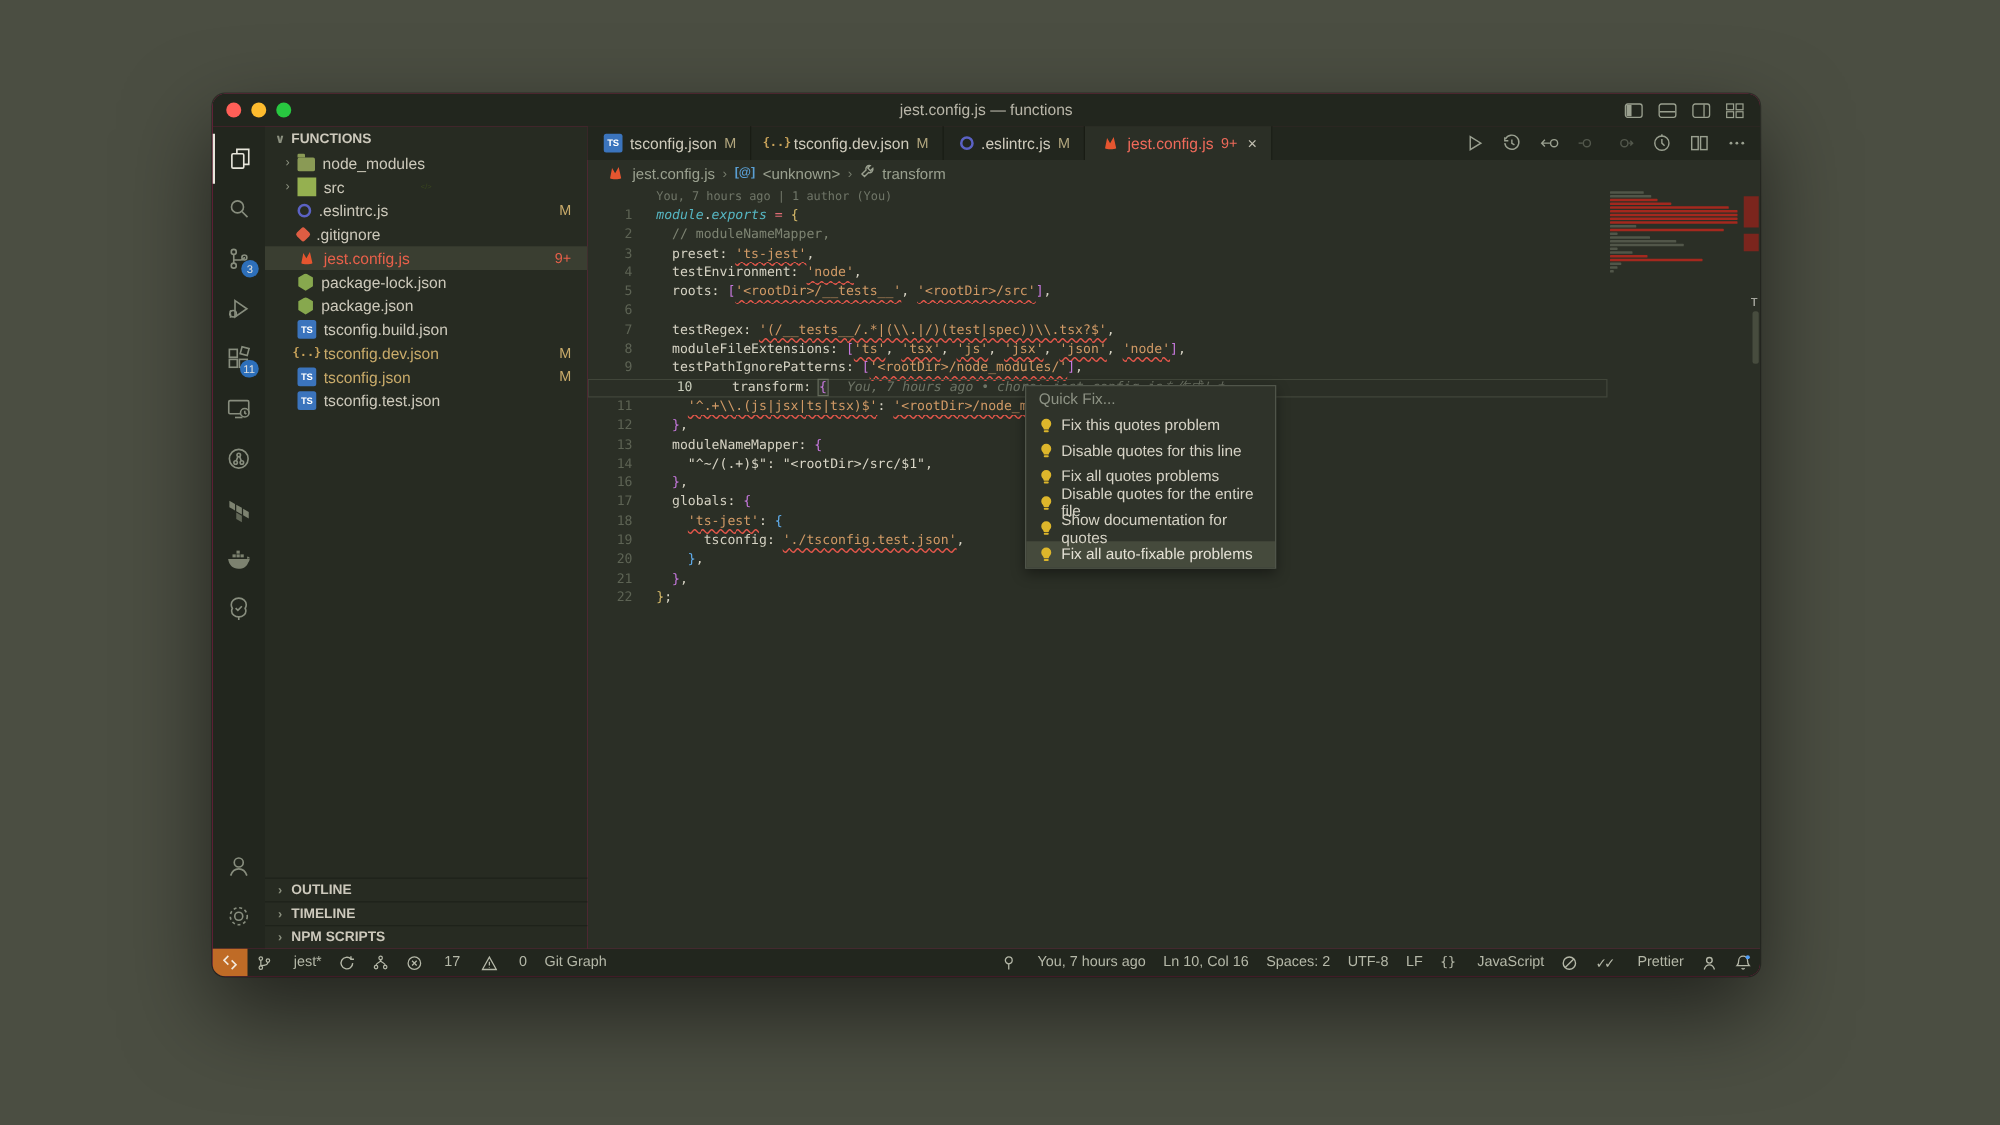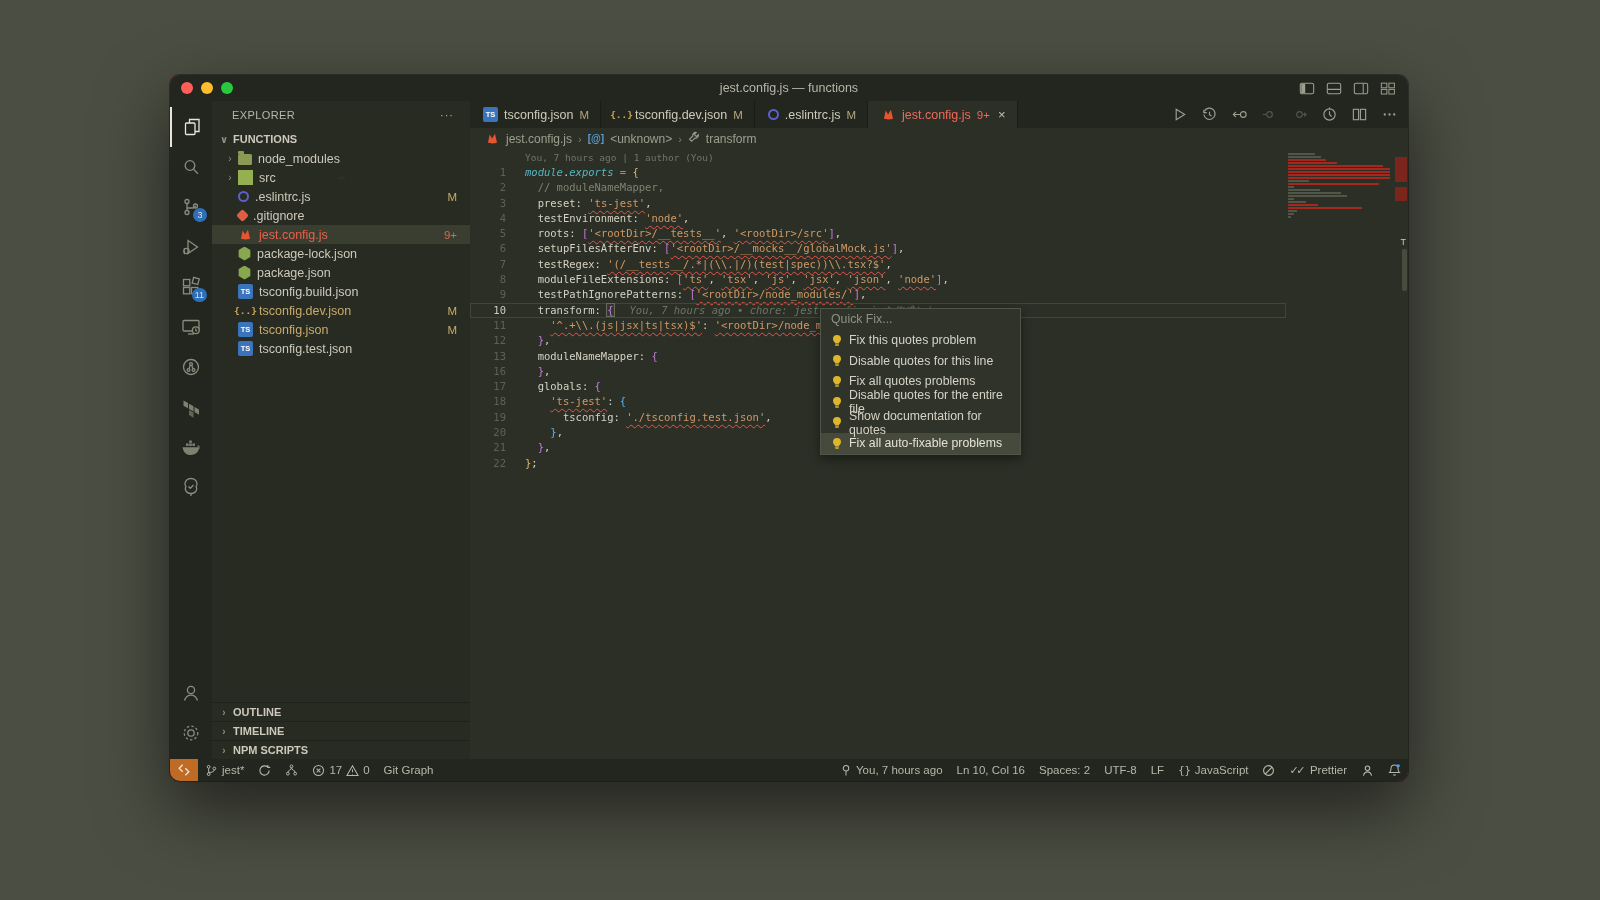--- a/index.html
+++ b/index.html
@@ -64,21 +64,21 @@
   .dim { opacity:.4 !important; }
   .breadcrumbs { height:21px; display:flex; align-items:center; gap:6px; padding-left:13px; font-size:12px; color:#9aa08f; }
   .bc-sep { color:#767c6c; font-size:11px; }
   .bc-sym { color:#5a9fd4; font-size:10px; font-weight:bold; }
   
   .code-area { position:relative; height:610px; overflow:hidden; padding-top:2px; }
   .blame-head { height:14px; padding-left:55px; font:9.5px/14px "DejaVu Sans Mono",monospace; color:#707668; }
   .code-lines { margin-right:122px; }
   .cl { display:flex; height:15.3px; font:10.5px/15.3px "DejaVu Sans Mono",monospace; white-space:pre; position:relative; }
   .cl.cur { box-shadow:inset 0 0 0 1px #41463a; }
-  .cl.cur .ln { color:#c9cdbb; }
+  .cl.cur .ln { color:#c9cdbb;margin-left:48px; }
   .ln { width:36px; text-align:right; color:#5d6354; flex:none; user-select:none; }
   .ct { margin-left:19px; }
   .k{color:#56b6c2;font-style:italic} .pn{color:#d5d2c3} .op{color:#e06c75}
   .b1{color:#d7ba6a} .b2{color:#c678dd} .b3{color:#61afef}
   .pr{color:#d5d2c3} .c{color:#7d8372} .w{color:#d8d5c6}
   .sq{color:#d19a66; text-decoration:underline wavy #e4564a 1px; text-underline-offset:2.5px;}
   .bm{outline:1px solid #666c5c; background:rgba(130,140,118,.1);}
   .bl{color:#6d7365; font-style:italic; margin-left:16px;}
   
   .minimap { position:absolute; top:4px; right:16px; width:104px; }
@@ -91,21 +91,21 @@
   
   .quickfix { position:absolute; left:650px; top:233px; width:201px; background:#2f332a; border:1px solid #50554a;
               z-index:30; font-size:12.3px; box-shadow:0 4px 10px rgba(0,0,0,.4); }
   .qf-header { height:21px; line-height:21px; padding-left:10px; color:#8d9284; }
   .qf-item { height:20.6px; display:flex; align-items:center; gap:6px; padding-left:10px; color:#d6d3c6; cursor:pointer; }
   .qf-item.selected { background:#454a3c; color:#e4e1d5; }
   .qf-item svg { flex:none; }
   
   .statusbar { height:22px; background:#22261e; display:flex; align-items:center; font-size:11.5px; color:#b5b8a8; }
   .sb-remote { width:28px; height:22px; background:#bf6b26; display:flex; align-items:center; justify-content:center; flex:none; cursor:pointer; }
-  .st { display:flex; align-items:center; gap:4px; padding:0 7px; height:22px; cursor:pointer; white-space:nowrap; }
+  .st { display:flex; align-items:center; gap:17px; padding:0 7px; height:22px; cursor:pointer; white-space:nowrap; }
   .st svg { display:block; }
   .sb-spacer { flex:1; }
   .checks { letter-spacing:-2.5px; font-size:11px; margin-right:3px; }
   .braces { font-family:"DejaVu Sans Mono",monospace; font-size:10.5px; }
 </style>
 </head>
 <body>
 
 <div class="stage">
   <div class="window">
@@ -238,24 +238,20 @@
           <div class="ab-item">
               <svg width="24" height="24" viewBox="0 0 24 24" fill="none" stroke="#9aa08f" stroke-width="1.3">
                 <circle cx="12" cy="12" r="3.2"></circle>
                 <circle cx="12" cy="12" r="6.8" stroke-dasharray="2.4 2.2"></circle>
               </svg>
             </div>
         </div>
       </div>
 
       <div class="sidebar">
-        <div class="sb-header">
-          <span>EXPLORER</span>
-          <span class="more">···</span>
-        </div>
         <div class="sb-section">
           <span class="chev">∨</span>
           <span>FUNCTIONS</span>
         </div>
         <div id="file-list">
             <div class="file-row">
               <span class="chev">›</span>
               <span class="ic ic-folder"></span>
               <span class="name">node_modules</span>
             </div>
@@ -432,28 +428,29 @@
         </div>
 
         <div class="code-area">
           <div class="blame-head">You, 7 hours ago | 1 author (You)</div>
           <div class="code-lines" id="code-lines">
               <div class="cl"><span class="ln">1</span><span class="ct"><span class="k">module</span><span class="pn">.</span><span class="k">exports</span><span class="pn"> </span><span class="op">=</span><span class="pn"> </span><span class="b1">{</span></span></div>
               <div class="cl"><span class="ln">2</span><span class="ct"><span class="c">  // moduleNameMapper,</span></span></div>
               <div class="cl"><span class="ln">3</span><span class="ct"><span class="pn">  </span><span class="pr">preset</span><span class="pn">: </span><span class="sq">'ts-jest'</span><span class="pn">,</span></span></div>
               <div class="cl"><span class="ln">4</span><span class="ct"><span class="pn">  </span><span class="pr">testEnvironment</span><span class="pn">: </span><span class="sq">'node'</span><span class="pn">,</span></span></div>
               <div class="cl"><span class="ln">5</span><span class="ct"><span class="pn">  </span><span class="pr">roots</span><span class="pn">: </span><span class="b2">[</span><span class="sq">'&lt;rootDir&gt;/__tests__'</span><span class="pn">, </span><span class="sq">'&lt;rootDir&gt;/src'</span><span class="b2">]</span><span class="pn">,</span></span></div>
-              <div class="cl"><span class="ln">6</span><span class="ct"><span class="pn">  </span><span class="pr">setupFilesAfterEnv</span><span class="pn">: </span><span class="b2">[</span><span class="sq">'&lt;rootDir&gt;/__mocks__/globalMock.js'</span><span class="b2">]</span><span class="pn">,</span></span></div>
+              <div class="cl"><span class="ln">6</span></div>
               <div class="cl"><span class="ln">7</span><span class="ct"><span class="pn">  </span><span class="pr">testRegex</span><span class="pn">: </span><span class="sq">'(/__tests__/.*|(\\.|/)(test|spec))\\.tsx?$'</span><span class="pn">,</span></span></div>
               <div class="cl"><span class="ln">8</span><span class="ct"><span class="pn">  </span><span class="pr">moduleFileExtensions</span><span class="pn">: </span><span class="b2">[</span><span class="sq">'ts'</span><span class="pn">, </span><span class="sq">'tsx'</span><span class="pn">, </span><span class="sq">'js'</span><span class="pn">, </span><span class="sq">'jsx'</span><span class="pn">, </span><span class="sq">'json'</span><span class="pn">, </span><span class="sq">'node'</span><span class="b2">]</span><span class="pn">,</span></span></div>
               <div class="cl"><span class="ln">9</span><span class="ct"><span class="pn">  </span><span class="pr">testPathIgnorePatterns</span><span class="pn">: </span><span class="b2">[</span><span class="sq">'&lt;rootDir&gt;/node_modules/'</span><span class="b2">]</span><span class="pn">,</span></span></div>
               <div class="cl cur"><span class="ln">10</span><span class="ct"><span class="pn">  </span><span class="pr">transform</span><span class="pn">: </span><span class="b2 bm">{</span><span class="bl">You, 7 hours ago • chore: jest.config.jsを作成した</span></span></div>
               <div class="cl"><span class="ln">11</span><span class="ct"><span class="pn">    </span><span class="sq">'^.+\\.(js|jsx|ts|tsx)$'</span><span class="pn">: </span><span class="sq">'&lt;rootDir&gt;/node_mo</span></span></div>
               <div class="cl"><span class="ln">12</span><span class="ct"><span class="pn">  </span><span class="b2">}</span><span class="pn">,</span></span></div>
               <div class="cl"><span class="ln">13</span><span class="ct"><span class="pn">  </span><span class="pr">moduleNameMapper</span><span class="pn">: </span><span class="b2">{</span></span></div>
+              <div class="cl"><span class="ln">14</span><span class="ct"><span class="pn">    </span><span class="w">"^~/(.+)$"</span><span class="pn">: </span><span class="w">"&lt;rootDir&gt;/src/$1"</span><span class="pn">,</span></span></div>
               <div class="cl"><span class="ln">16</span><span class="ct"><span class="pn">  </span><span class="b2">}</span><span class="pn">,</span></span></div>
               <div class="cl"><span class="ln">17</span><span class="ct"><span class="pn">  </span><span class="pr">globals</span><span class="pn">: </span><span class="b2">{</span></span></div>
               <div class="cl"><span class="ln">18</span><span class="ct"><span class="pn">    </span><span class="sq">'ts-jest'</span><span class="pn">: </span><span class="b3">{</span></span></div>
               <div class="cl"><span class="ln">19</span><span class="ct"><span class="pn">      </span><span class="pr">tsconfig</span><span class="pn">: </span><span class="sq">'./tsconfig.test.json'</span><span class="pn">,</span></span></div>
               <div class="cl"><span class="ln">20</span><span class="ct"><span class="pn">    </span><span class="b3">}</span><span class="pn">,</span></span></div>
               <div class="cl"><span class="ln">21</span><span class="ct"><span class="pn">  </span><span class="b2">}</span><span class="pn">,</span></span></div>
               <div class="cl"><span class="ln">22</span><span class="ct"><span class="b1">}</span><span class="pn">;</span></span></div>
             </div>
           <div class="minimap" id="minimap">
               <div class="mrow" style="width: 27px;"></div>

